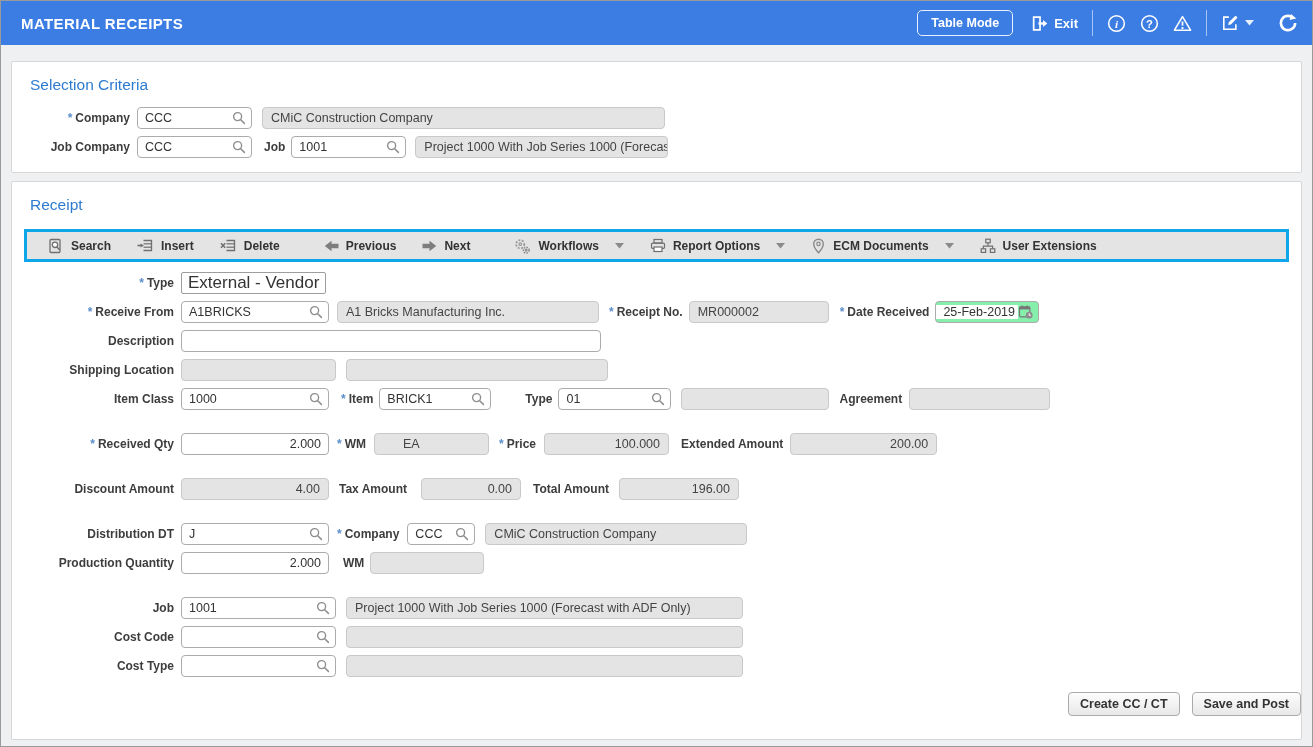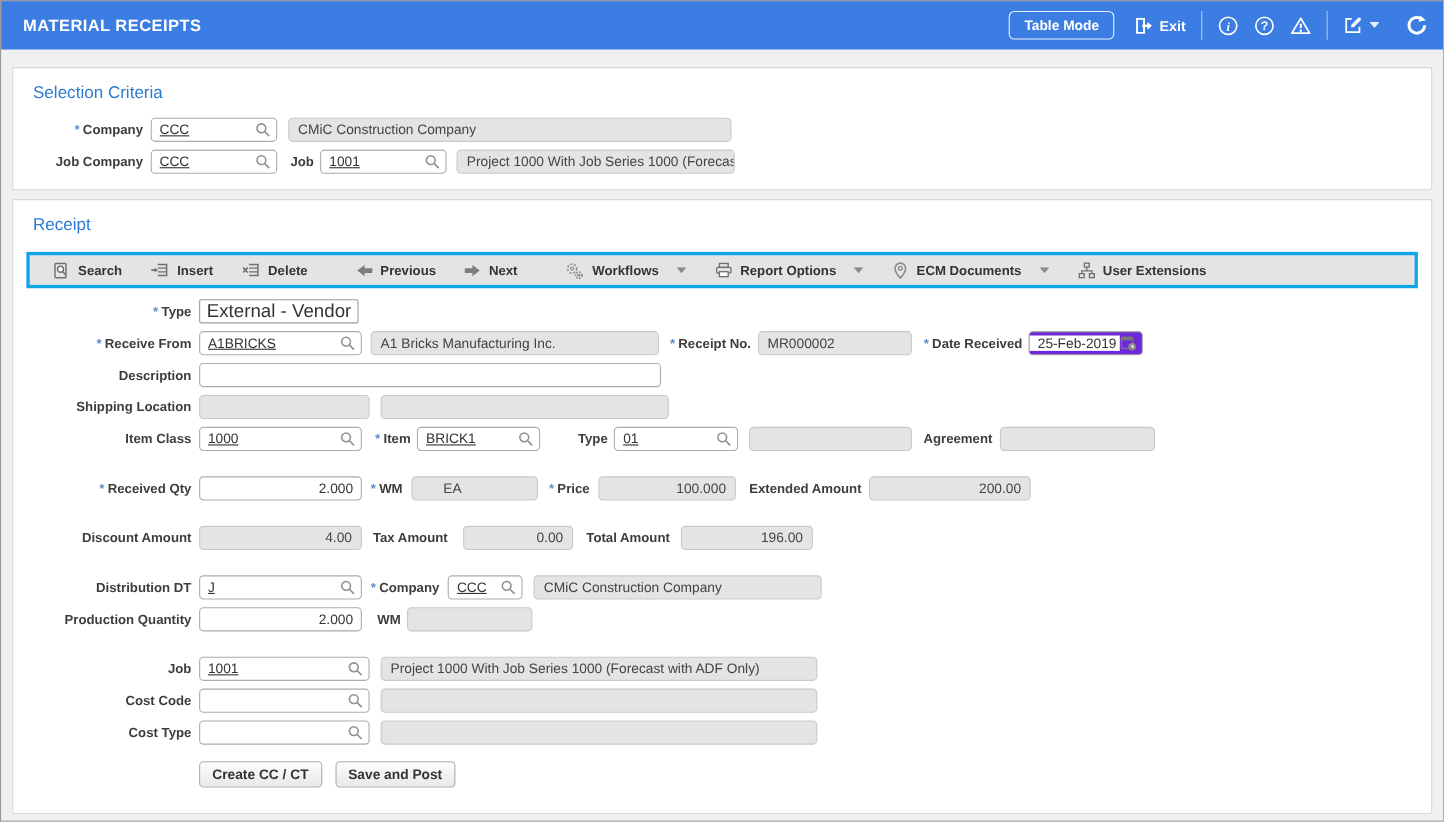--- a/index.html
+++ b/index.html
@@ -59,21 +59,21 @@
            font-size: 12px; font-weight: bold; color: #3d3d3d; white-space: nowrap; }
   .mlbl { font-size: 12px; font-weight: bold; color: #3d3d3d; white-space: nowrap; }
   .req { color: #5b8ecb; font-weight: bold; margin-right: 3px; }
   .lov {
     display: inline-flex; align-items: center; height: 22px;
     border: 1px solid #ababab; border-radius: 4px; background: #fff; overflow: hidden;
   }
   .lov input {
     border: 0; outline: none; height: 20px; flex: 1 1 auto; min-width: 0;
     padding: 0 2px 0 7px; font-size: 12.5px; color: #333;
-    font-family: "Liberation Sans", sans-serif; background: transparent; text-decoration: underline;
+    font-family: "Liberation Sans", sans-serif; background: transparent;
   }
   .lov .magwrap { flex: 0 0 auto; padding: 0 5px 0 1px; display: flex; align-items: center; cursor: pointer; }
   .txt {
     height: 22px; border: 1px solid #ababab; border-radius: 4px; background: #fff;
     padding: 0 7px; font-size: 12.5px; color: #333; outline: none;
     font-family: "Liberation Sans", sans-serif;
   }
   .num { text-align: right; }
   .ro {
     display: inline-block; height: 22px; line-height: 20px;
@@ -86,33 +86,33 @@
     display: inline-flex; align-items: stretch; height: 22px; width: 145px;
     border: 1px solid #9d9d9d; border-radius: 2px; background: #fff; overflow: hidden; cursor: pointer;
   }
   .sel-text { flex: 1; font-size: 17px; color: #333; line-height: 20px; padding: 0 6px; white-space: nowrap; }
   .sel-btn {
     flex: 0 0 17px; background: linear-gradient(#f6f6f6,#d9d9d9); border-left: 1px solid #a8a8a8;
     display: flex; align-items: center; justify-content: center;
   }
   .dtwrap {
     display: inline-flex; align-items: center; height: 22px;
-    border: 1px solid #ababab; border-radius: 4px; background: #6d28d9;
+    border: 1px solid #ababab; border-radius: 4px; background: #86efac;
   }
   .dtwrap input {
     border: 0; outline: none; width: 82px; padding: 0 2px 0 7px; font-size: 12.5px; color: #333;
     font-family: "Liberation Sans", sans-serif;
   }
   .dtwrap .calwrap { padding: 0 4px 0 0; display: flex; align-items: center; cursor: pointer; }
   .btn-form {
     background: linear-gradient(#fdfdfd,#e8e8e8); border: 1px solid #ababab; border-radius: 4px;
     height: 24px; padding: 0 11px; font-weight: bold; font-size: 12.5px; color: #333;
     font-family: "Liberation Sans", sans-serif; cursor: pointer;
   }
-  .btnrow { display: flex; gap: 12px; margin-top: 15px; padding-left: 169px; }
+  .btnrow { display: flex; gap: 12px; margin-top: 15px; padding-left: 169px; justify-content: flex-end; }
 </style>
 </head>
 <body>
 
 <div class="hdr">
   <div class="hdr-title">MATERIAL RECEIPTS</div>
   <div class="hdr-right">
     <button class="btn-tablemode">Table Mode</button>
     <div class="hdr-exit">
       <svg width="17" height="17" viewBox="0 0 16 16">

